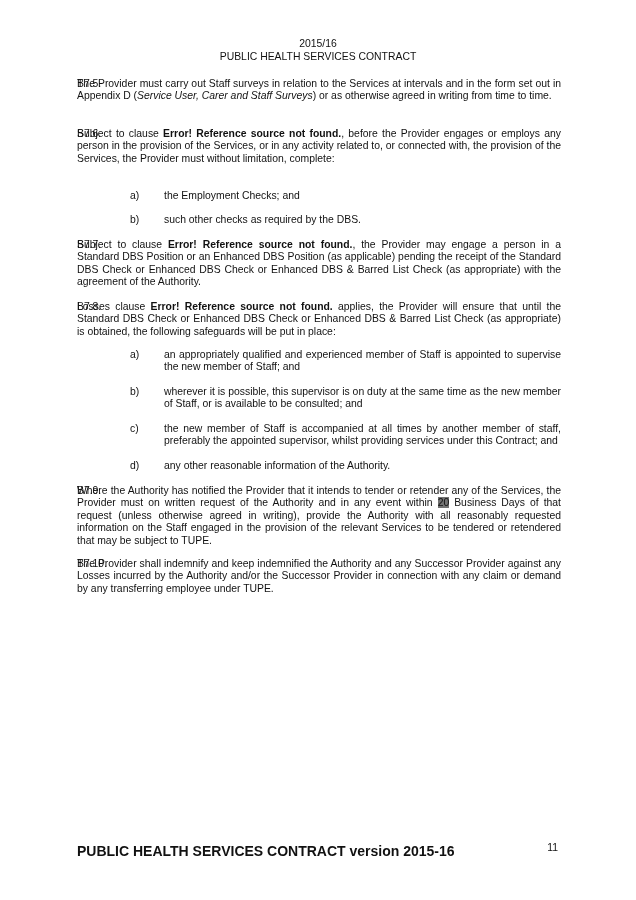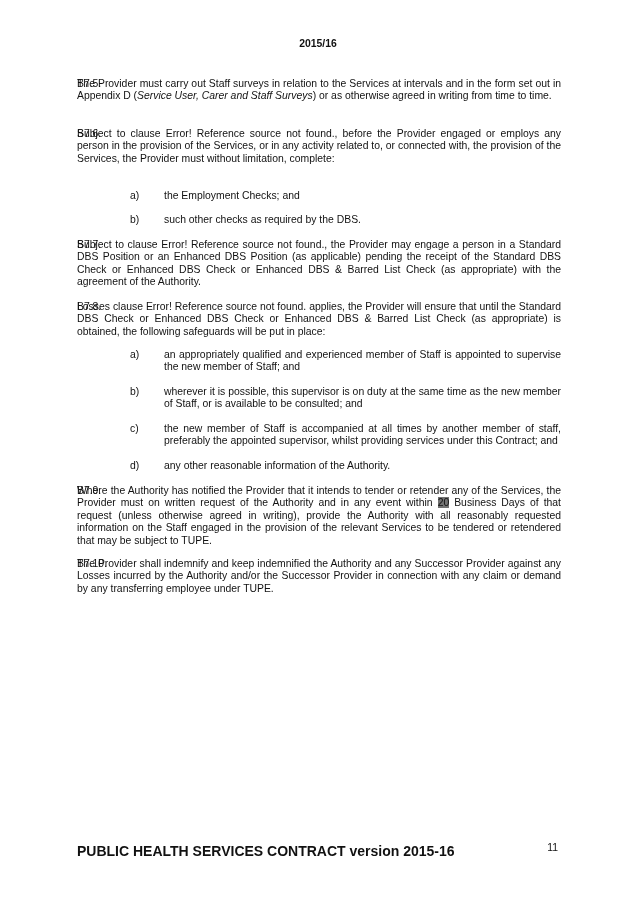--- a/index.html
+++ b/index.html
@@ -1,49 +1,50 @@
 <!DOCTYPE html>
 <html><head>
 <meta charset="utf-8">
 <style>
   html, body { margin: 0; padding: 0; background: #ffffff; }
   body { width: 636px; height: 900px; position: relative; overflow: hidden;
          font-family: "Liberation Sans", sans-serif; color: #111; }
   .page { position: absolute; left: 0; top: 0; width: 636px; height: 900px; background: #fff; }
   .header { position: absolute; top: 38px; left: 0; width: 636px; text-align: center;
-            font-weight: bold; font-size: 10.4px; line-height: 12.5px; }
+            font-weight: normal; font-size: 10.4px; line-height: 12.5px; }
   .clause { position: absolute; left: 77px; width: 484px; font-size: 10.4px; line-height: 12.4px; }
   .clause .num { position: absolute; left: 0; top: 0; }
   .clause .body { text-align: justify; }
   .sub { position: absolute; left: 130px; width: 431px; font-size: 10.4px; line-height: 12.4px; }
   .sub .lbl { position: absolute; left: 0; top: 0; }
   .sub .txt { margin-left: 22px; text-align: justify; padding-left: 12px; }
-  b { font-weight: normal; }
+  b { font-weight: bold; }
   i { font-style: italic; }
   .hl { background: #737373; }
   .footer { position: absolute; top: 843px; left: 77px; font-size: 14px; font-weight: bold; }
   .pagenum { position: absolute; top: 842px; right: 78px; font-size: 10.4px; }
 </style>
 </head>
 <body>
 
 <div class="page">
 
   <div class="header">
     <div>2015/16</div>
+    <div>PUBLIC HEALTH SERVICES CONTRACT</div>
   </div>
 
   <div class="clause" style="top:78px;">
     <span class="num">B7.5.</span>
     <div class="body"><span>The Provider must carry out Staff surveys in relation to the Services at intervals and in the form set out in Appendix D (</span><i>Service User, Carer and Staff Surveys</i><span>) or as otherwise agreed in writing from time to time.</span></div>
   </div>
 
   <div class="clause" style="top:128px;">
     <span class="num">B7.6.</span>
-    <div class="body"><span>Subject to clause </span><b>Error! Reference source not found.</b><span>, before the Provider engaged or employs any person in the provision of the Services, or in any activity related to, or connected with, the provision of the Services, the Provider must without limitation, complete:</span></div>
+    <div class="body"><span>Subject to clause </span><b>Error! Reference source not found.</b><span>, before the Provider engages or employs any person in the provision of the Services, or in any activity related to, or connected with, the provision of the Services, the Provider must without limitation, complete:</span></div>
   </div>
   <div class="sub" style="top:190px;">
     <span class="lbl">a)</span>
     <div class="txt">the Employment Checks; and</div>
   </div>
   <div class="sub" style="top:214px;">
     <span class="lbl">b)</span>
     <div class="txt">such other checks as required by the DBS.</div>
   </div>
 

